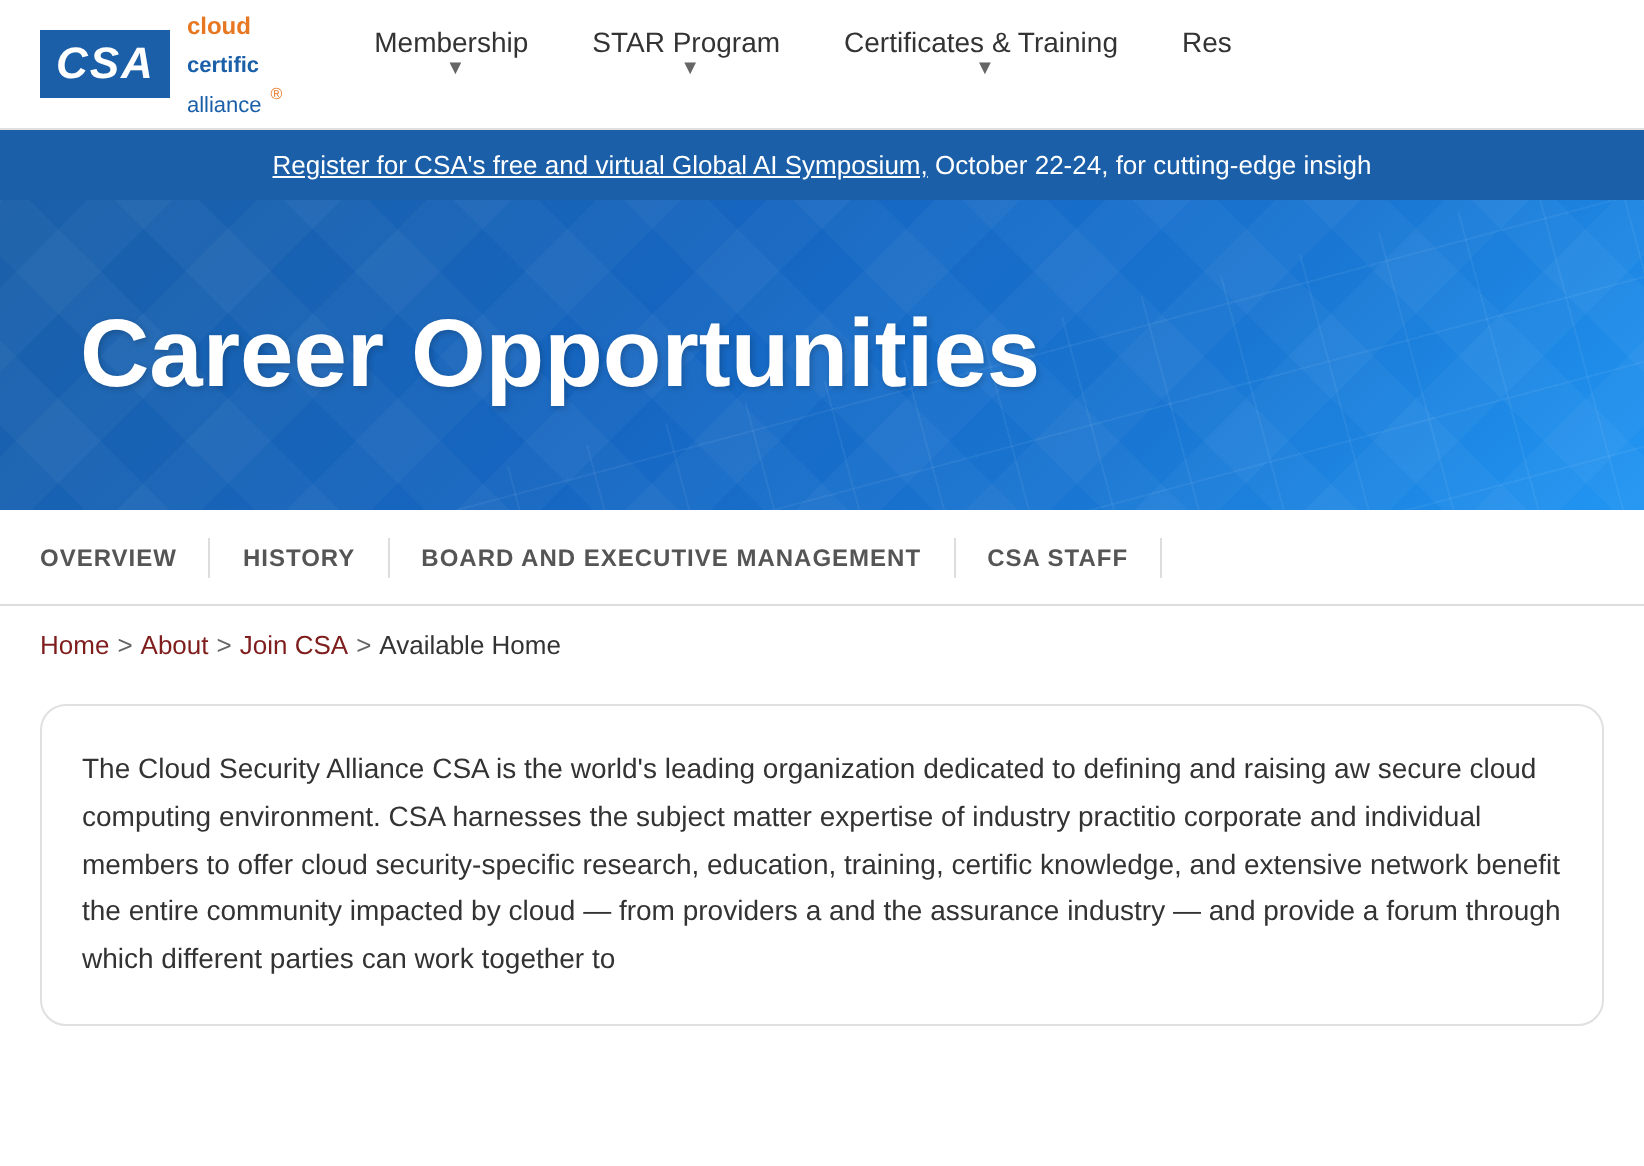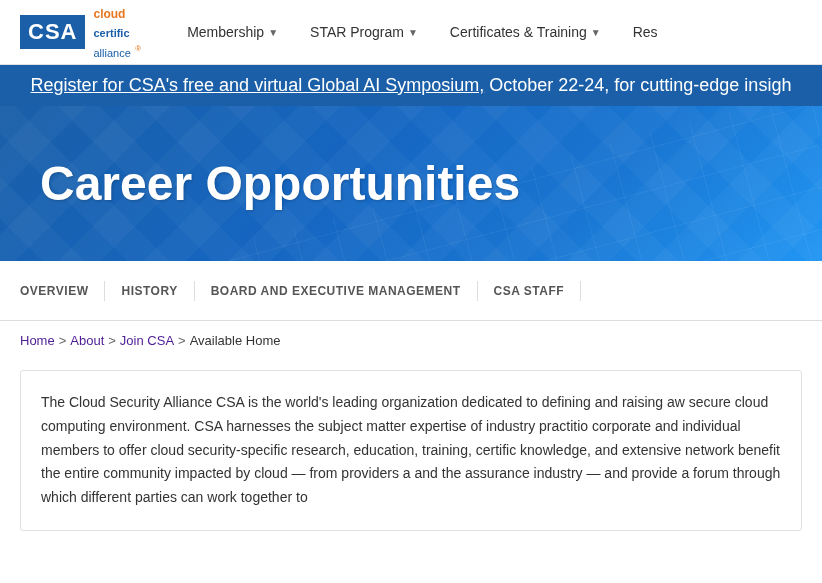--- a/index.html
+++ b/index.html
@@ -28,20 +28,21 @@
       align-items: center;
       margin-right: 30px;
     }
     .logo-box {
       background: #1a5fa8;
       color: #fff;
       font-size: 22px;
       font-weight: 900;
       padding: 4px 8px;
       letter-spacing: 1px;
+      font-style: italic;
     }
     .logo-text {
       margin-left: 8px;
       line-height: 1.2;
     }
     .logo-text .cloud {
       color: #e87722;
       font-size: 12px;
       font-weight: bold;
     }
@@ -70,34 +71,35 @@
     .nav-item {
       display: flex;
       align-items: center;
       height: 100%;
       padding: 13px 16px;
       cursor: pointer;
       font-size: 14px;
       color: #333;
       white-space: nowrap;
       position: relative;
+      flex-direction: column;
     }
     .nav-arrow {
       font-size: 10px;
       margin-left: 4px;
       color: #666;
     }
 
     
     .announcement-bar {
       background: #1a5fa8;
       color: #fff;
       text-align: center;
       padding: 10px 20px;
-      font-size: 18px;
+      font-size: 13px;
       overflow: hidden;
       white-space: nowrap;
     }
     .announcement-bar a {
       color: #fff;
       text-decoration: underline;
     }
 
     
     .hero-banner {
@@ -156,21 +158,21 @@
       text-shadow: 1px 1px 3px rgba(0,0,0,0.2);
     }
 
     
     .sub-nav {
       background: #fff;
       border-bottom: 1px solid #ddd;
       display: flex;
       align-items: center;
       padding: 18px 20px;
-      height: 60px;
+      height: 48px;
       overflow: hidden;
     }
     .sub-nav-item {
       padding: 0 16px;
       height: 100%;
       display: flex;
       align-items: center;
       font-size: 12px;
       font-weight: bold;
       letter-spacing: 0.5px;
@@ -191,37 +193,37 @@
     
     .breadcrumb {
       padding: 12px 20px;
       font-size: 13px;
       color: #666;
       display: flex;
       align-items: center;
       gap: 4px;
     }
     .breadcrumb a {
-      color: #4c1d95;
+      color: #7f1d1d;
       text-decoration: none;
     }
     .breadcrumb .separator {
       color: #666;
     }
     .breadcrumb .current {
       color: #333;
     }
 
     
     .content-area {
       padding: 10px 20px 20px 20px;
     }
     .content-box {
       border: 1px solid #e0e0e0;
-      border-radius: 3px;
+      border-radius: 13px;
       padding: 20px;
       font-size: 14px;
       line-height: 1.7;
       color: #333;
       overflow: hidden;
     }
     .content-box p {
       overflow: hidden;
     }
   </style>

